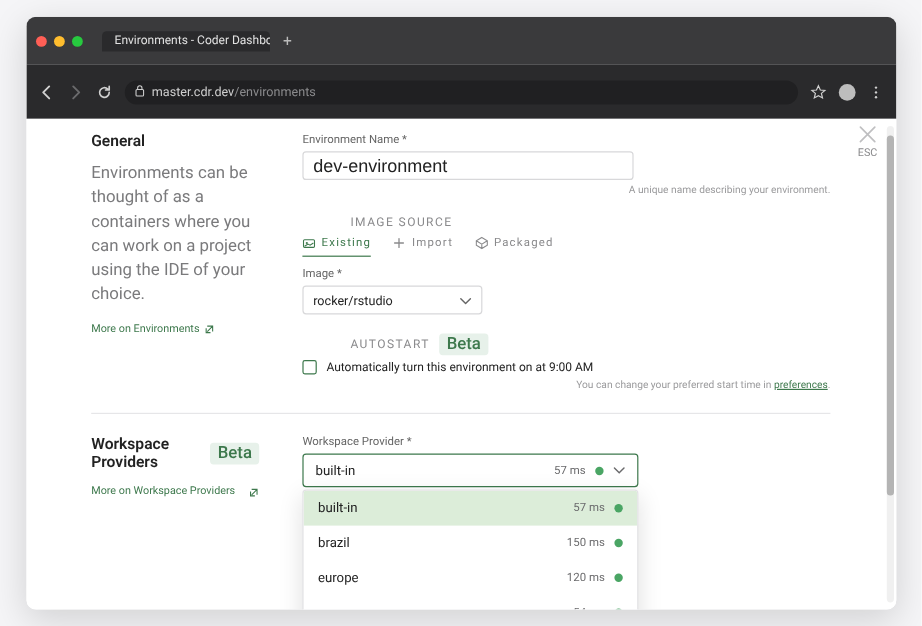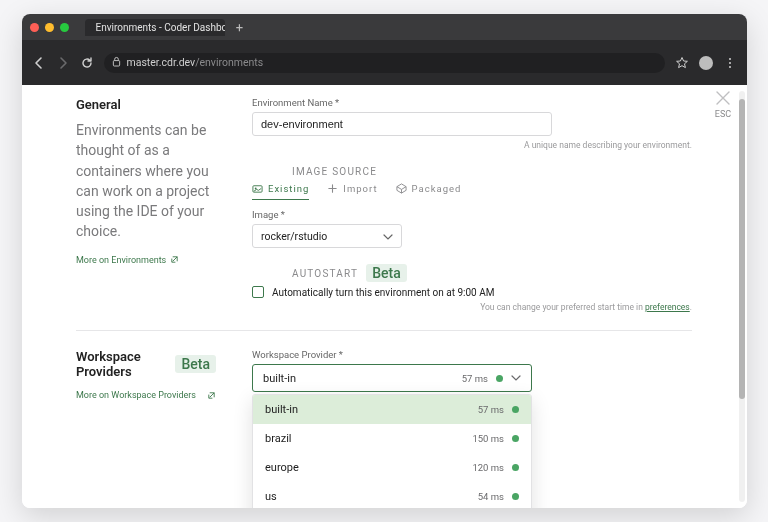--- a/index.html
+++ b/index.html
@@ -15,21 +15,21 @@
     height: 494px;
     margin: 14px auto;
     background: #fff;
     border-radius: 8px;
     box-shadow: 0 8px 30px rgba(0,0,0,0.15);
     overflow: hidden;
     display: flex;
     flex-direction: column;
   }
   .tab-bar {
-    height: 26px;
+    height: 40px;
     background: #3a3a3c;
     display: flex;
     align-items: center;
     padding: 0 8px;
     gap: 6px;
   }
   .traffic-lights { display: flex; gap: 6px; margin-right: 10px; }
   .traffic-light { width: 9px; height: 9px; border-radius: 50%; }
   .tl-red { background: #ff5f56; }
   .tl-yellow { background: #ffbd2e; }
@@ -106,22 +106,22 @@
   .close-esc svg { display:block; margin:0 auto 2px auto; }
   .row { display: flex; gap: 36px; }
   .sidebar { width: 140px; flex: 0 0 140px; }
   .main { flex: 1; }
   .h1 { font-size: 13px; font-weight: 600; color:#222; margin-bottom: 8px; display:flex; align-items:center; gap:8px;}
   .desc { font-size: 14px; line-height: 1.45; color:#7a7a7c; margin-bottom: 10px; }
   .link { color:#3d784c; font-size: 9px; display:inline-flex; align-items:center; gap:4px; text-decoration:none;}
   .link svg { width:9px; height:9px; }
   .field-label { font-size: 9.5px; color:#666; margin-bottom: 4px; }
   .text-input {
-    width: 300px; height: 24px; border:1px solid #d8d8da; border-radius:3px;
-    padding: 0 8px; font-size: 11px; color:#222;
+    width: 276px; height: 24px; border:1px solid #d8d8da; border-radius:3px;
+    padding: 0 8px; font-size: 15px; color:#222;
   }
   .helper { font-size: 8.5px; color:#9a9a9c; margin-top:4px;text-align:right; }
   .section-label { font-size: 10px; letter-spacing: 1.2px; color:#8a8a8c; margin: 16px 0 6px 0; text-transform: uppercase; padding-left: 40px; }
   .tabs { display:flex; gap:18px; border-bottom:1px solid transparent; margin-bottom:2px;}
   .subtab { display:flex; align-items:center; gap:5px; font-size: 9.5px; letter-spacing: 1px; color:#8a8a8c; padding-bottom:5px; border-bottom: 1.5px solid transparent;}
   .subtab.active { color:#3d784c; border-bottom-color:#3d784c; }
   .subtab svg { width:11px; height:11px; }
   .two-col { display:flex; gap:18px; margin-top:8px; }
   .select {
     height: 24px; border:1px solid #d8d8da; border-radius:3px; padding: 0 8px;

